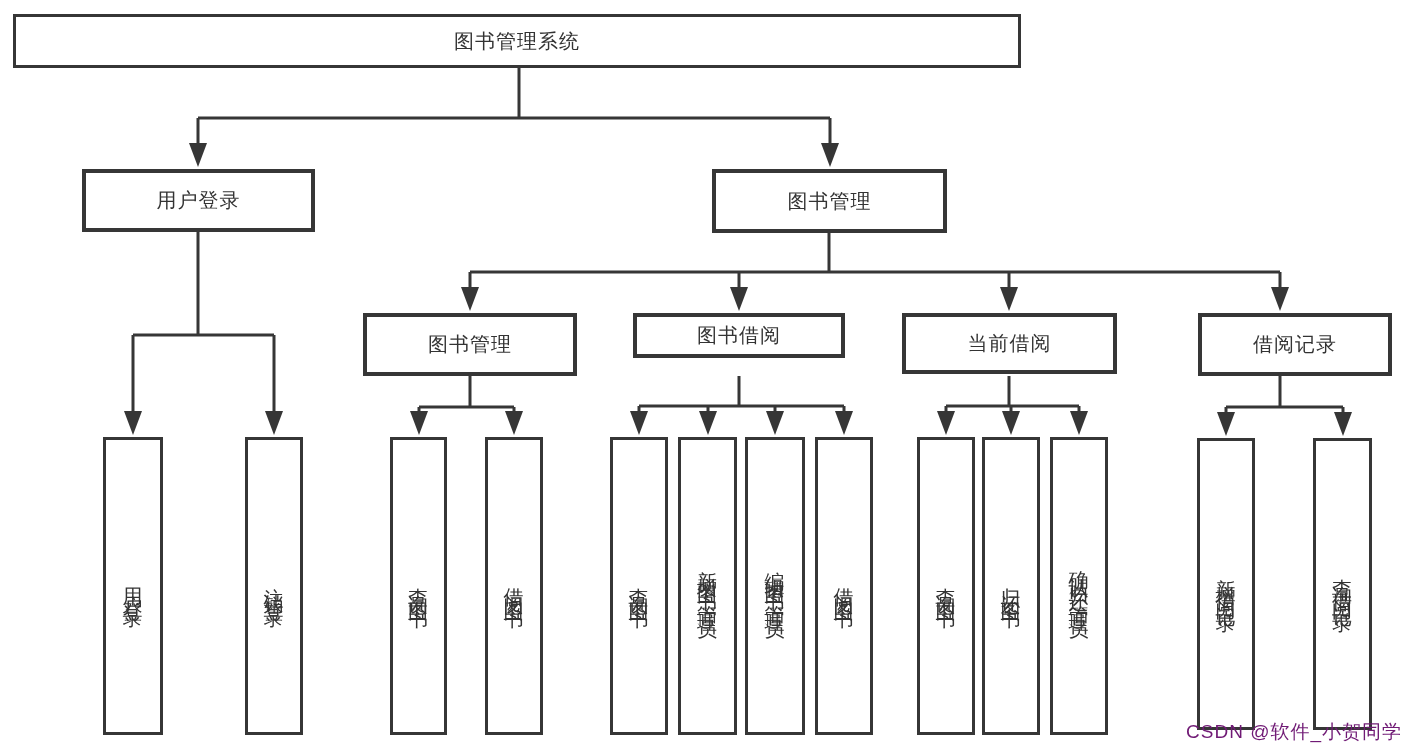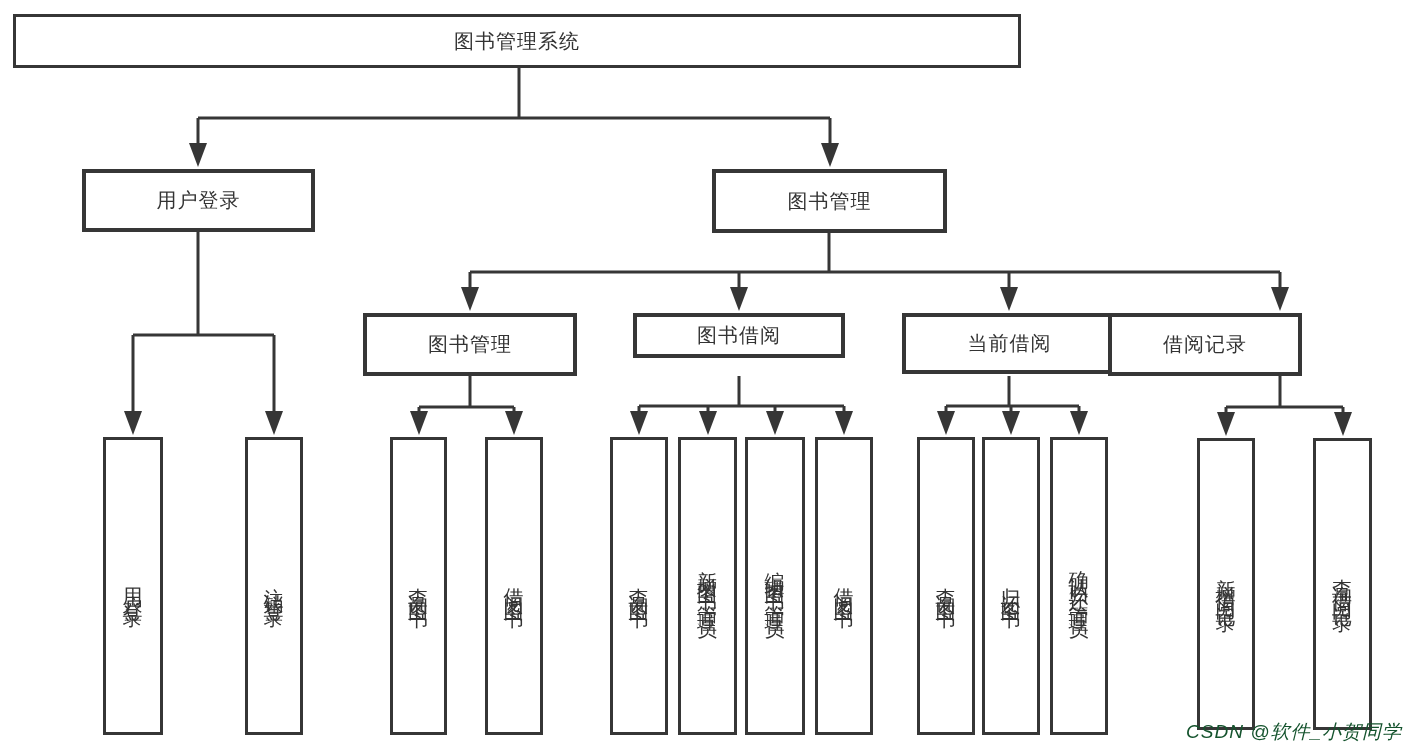--- a/index.html
+++ b/index.html
@@ -47,25 +47,24 @@
     writing-mode: vertical-lr;
     text-orientation: mixed;
     letter-spacing: 7px;
     line-height: 1;
   }
   .watermark {
     position: absolute;
     right: 3px;
     bottom: 2px;
     font-size: 19px;
-    color: #14532d;
+    color: #701a75;
     letter-spacing: 1px;
     z-index: 3;
     white-space: nowrap;
-    font-style: italic;
   }
 </style>
 </head>
 <body>
 
 <div class="canvas">
 
   <svg class="connectors" width="1405" height="747" viewBox="0 0 1405 747">
     <path d="M519 68 V118 M198 118 H830 M198 118 V144 M830 118 V144
              M198 232 V335 M133 335 H274 M133 335 V412 M274 335 V412
@@ -98,21 +97,21 @@
   </svg>
 
   <div class="node hbox" style="left:13px; top:14px; width:1008px; height:54px">图书管理系统</div>
 
   <div class="node hbox mid" style="left:82px; top:169px; width:233px; height:63px">用户登录</div>
   <div class="node hbox mid" style="left:712px; top:169px; width:235px; height:64px">图书管理</div>
 
   <div class="node hbox mid" style="left:363px; top:313px; width:214px; height:63px">图书管理</div>
   <div class="node hbox mid" style="left:633px; top:313px; width:212px; height:45px">图书借阅</div>
   <div class="node hbox mid" style="left:902px; top:313px; width:215px; height:61px">当前借阅</div>
-  <div class="node hbox mid" style="left:1108px; top:313px; width:194px; height:63px">借阅记录</div>
+  <div class="node hbox mid" style="left:1198px; top:313px; width:194px; height:63px">借阅记录</div>
 
   <div class="node vbox" style="left:103px; top:437px; width:60px; height:298px">用户登录</div>
   <div class="node vbox" style="left:245px; top:437px; width:58px; height:298px">注销登录</div>
 
   <div class="node vbox" style="left:390px; top:437px; width:57px; height:298px">查询图书</div>
   <div class="node vbox" style="left:485px; top:437px; width:58px; height:298px">借阅图书</div>
 
   <div class="node vbox" style="left:610px; top:437px; width:58px; height:298px">查询图书</div>
   <div class="node vbox" style="left:678px; top:437px; width:59px; height:298px">新增图书（管理员）</div>
   <div class="node vbox" style="left:745px; top:437px; width:60px; height:298px">编辑图书（管理员）</div>

